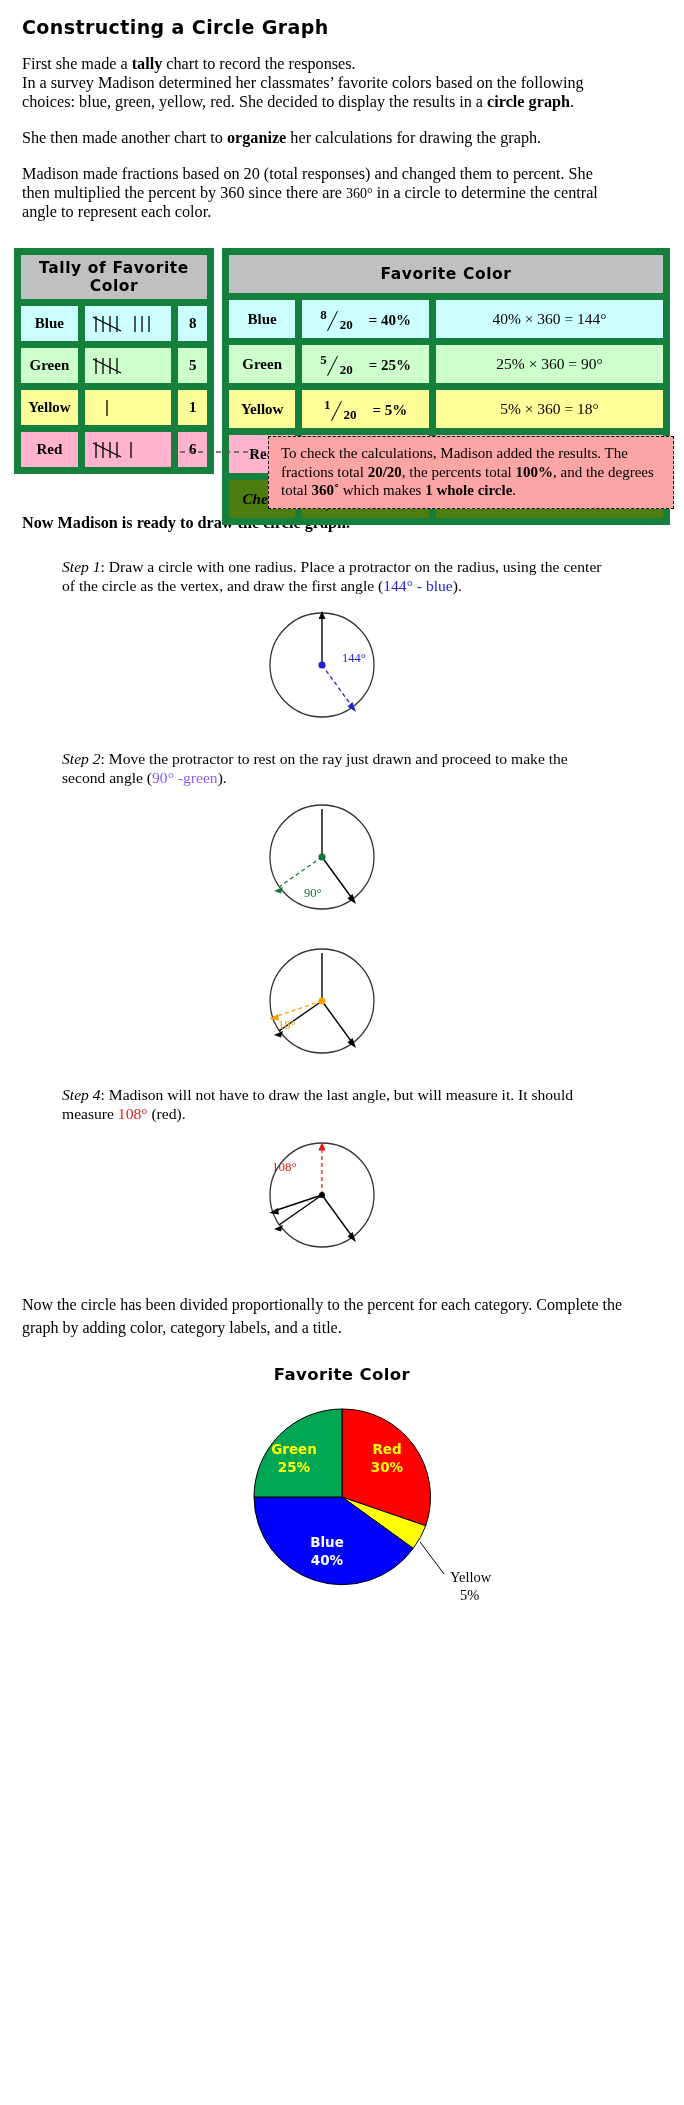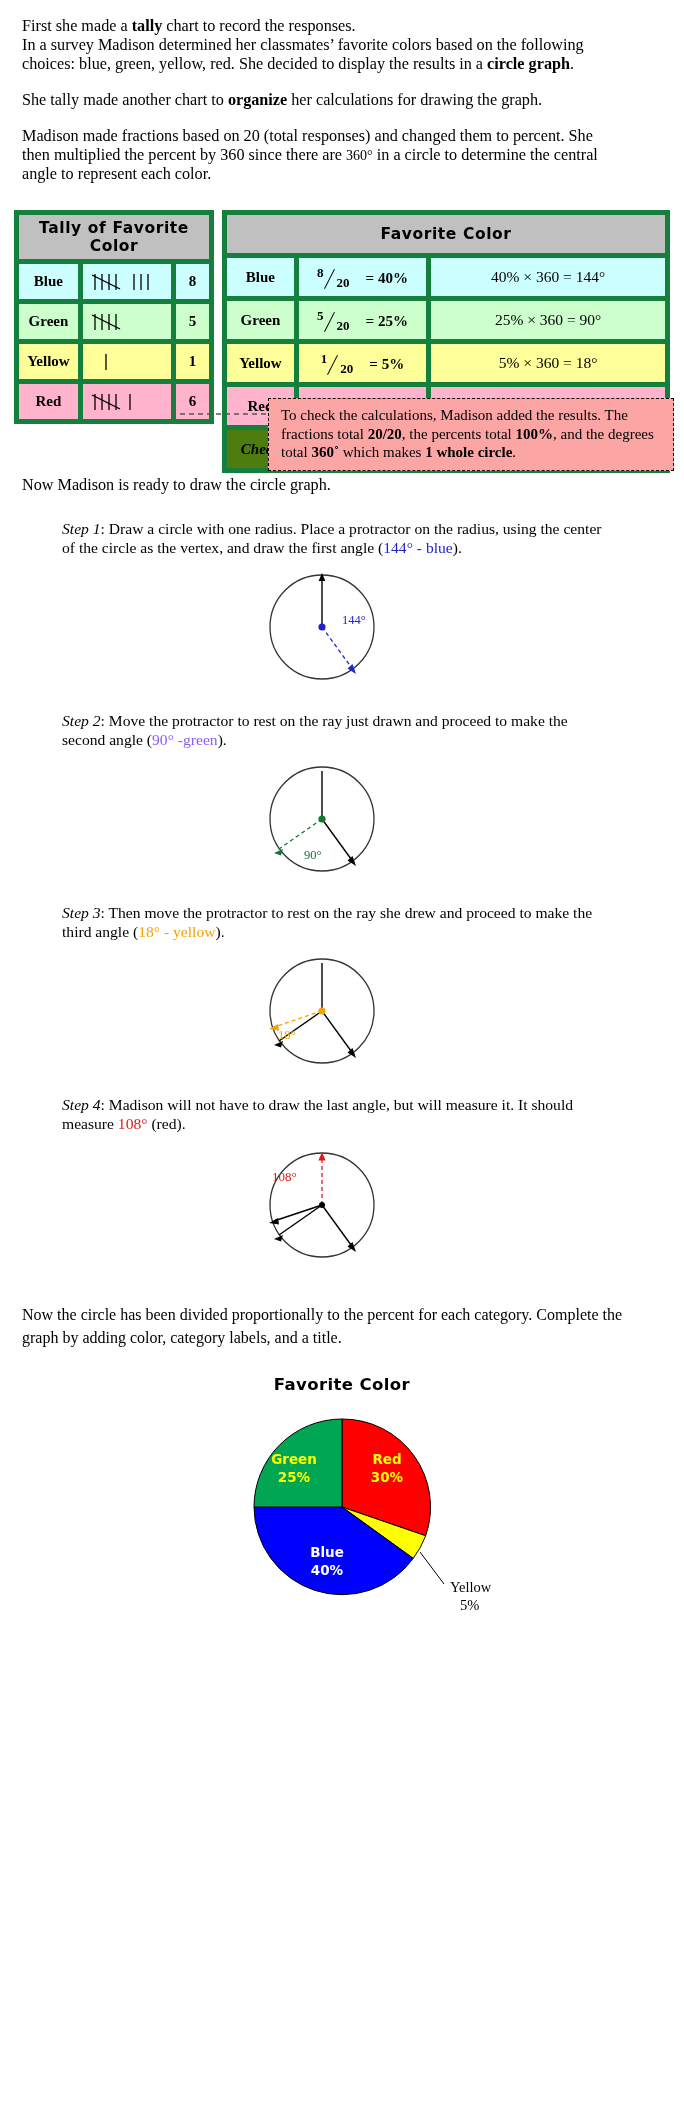--- a/index.html
+++ b/index.html
@@ -27,21 +27,21 @@
     width:600px;
   }
   p.gap{margin-top:17px;}
   .b{font-weight:bold;}
   .small-deg{font-size:14px;}
 
   
   .tables-row{position:relative;margin-top:26px;height:160px;}
   table{border-collapse:collapse;}
   table td,table th{
-    border:5px solid #15803d;
+    border:7px solid #15803d;
     font-family:"Liberation Serif", serif;
     font-size:15px;
     font-weight:bold;
     text-align:center;
     padding:4px;
   }
   .hdr{
     background:#c0c0c0;
     font-family:"DejaVu Sans", sans-serif;
     font-size:15.5px;
@@ -114,26 +114,27 @@
     font-size:16.5px;font-weight:bold;letter-spacing:0.4px;margin-bottom:8px;
   }
   .pielbl{font-family:"DejaVu Sans", sans-serif;font-weight:bold;font-size:13.5px;}
   .pielbl-out{font-family:"Liberation Serif", serif;font-weight:normal;font-size:14.5px;}
 </style>
 </head>
 <body>
 
 <div class="page">
 
+  <h1 class="title">Constructing a Circle Graph</h1>
 
   <p class="para gap"><span>First she made a </span><span class="b">tally</span><span> chart to record the responses.</span></p>
 
   <p class="para"><span>In a survey Madison determined her classmates’ favorite colors based on the following choices: blue, green, yellow, red.  She decided to display the results in a </span><span class="b">circle graph</span><span>.</span></p>
 
-  <p class="para gap"><span>She tally made another chart to </span><span class="b">organize</span><span> her calculations for drawing the graph.</span></p>
+  <p class="para gap"><span>She then made another chart to </span><span class="b">organize</span><span> her calculations for drawing the graph.</span></p>
 
   <p class="para gap"><span>Madison made fractions based on 20 (total responses) and changed them to percent.  She then multiplied the percent by 360 since there are </span><span class="small-deg">360°</span><span> in a circle to determine the central angle to represent each color.</span></p>
 
   <div class="tables-row">
 
     <table id="tally-table">
       <tbody>
         <tr>
             <td class="hdr" colspan="3">Tally of Favorite Color</td>
           </tr>
@@ -251,21 +252,21 @@
 
   <div class="note-wrap">
     <svg class="leader" viewBox="0 0 100 36">
       <path d="M0 2 L0 30 L98 30" fill="none" stroke="#555" stroke-width="1.3" stroke-dasharray="5,4"></path>
     </svg>
     <div id="note-box">
       <span>To check the calculations, Madison added the results.  The fractions total </span><span class="b">20/20</span><span>, the percents total </span><span class="b">100%</span><span>, and the degrees total </span><span class="b">360˚</span><span> which makes </span><span class="b">1 whole circle</span><span>.</span>
     </div>
   </div>
 
-  <p class="para" style="margin-top:6px;">Now Madison is ready to draw the circle graph.</p>
+  <p class="para" style="margin-top:6px;font-weight:bold;">Now Madison is ready to draw the circle graph.</p>
 
   <div class="sec">
     <p class="step-text"><span class="step-lbl">Step 1</span><span>:  Draw a circle with one radius.  Place a protractor on the radius, using the center of the circle  as the vertex, and draw the first angle (</span><span class="cl-blue">144° - blue</span><span>).</span></p>
     <svg class="fig" width="160" height="120" viewBox="0 0 160 120">
       <circle cx="60" cy="60" r="52" fill="none" stroke="#333" stroke-width="1.3"></circle>
       <line x1="60" y1="60" x2="60" y2="12" stroke="#000" stroke-width="1.4"></line>
       <polygon points="60,6 56.6,14 63.4,14" fill="#000"></polygon>
       <line x1="60" y1="60" x2="90.5" y2="102" stroke="#2222cc" stroke-width="1.3" stroke-dasharray="4,3"></line>
       <polygon points="94,107 85.5,101.5 90.5,97" fill="#2222cc"></polygon>
       <circle cx="60" cy="60" r="3.6" fill="#2222cc"></circle>
@@ -281,21 +282,20 @@
       <line x1="60" y1="60" x2="90.5" y2="102" stroke="#000" stroke-width="1.4"></line>
       <polygon points="94,107 85.5,101.5 90.5,97" fill="#000"></polygon>
       <line x1="60" y1="60" x2="17" y2="90" stroke="#117733" stroke-width="1.3" stroke-dasharray="4,3"></line>
       <polygon points="12,94 21,90 19,96.5" fill="#117733"></polygon>
       <circle cx="60" cy="60" r="3.6" fill="#117733"></circle>
       <text x="42" y="100" font-family="Liberation Serif, serif" font-size="12.5" fill="#117733">90°</text>
     </svg>
   </div>
 
   <div class="sec">
-    <p class="step-text"><span class="step-lbl">Step 3</span><span>:  Then move the protractor to rest on the ray she drew and proceed to make the third angle (</span><span class="cl-yellow">18° - yellow</span><span>).</span></p>
     <svg class="fig" width="160" height="120" viewBox="0 0 160 120">
       <circle cx="60" cy="60" r="52" fill="none" stroke="#333" stroke-width="1.3"></circle>
       <line x1="60" y1="60" x2="60" y2="12" stroke="#000" stroke-width="1.4"></line>
       <line x1="60" y1="60" x2="90.5" y2="102" stroke="#000" stroke-width="1.4"></line>
       <polygon points="94,107 85.5,101.5 90.5,97" fill="#000"></polygon>
       <line x1="60" y1="60" x2="17" y2="90" stroke="#000" stroke-width="1.4"></line>
       <polygon points="12,94 21,90 19,96.5" fill="#000"></polygon>
       <line x1="60" y1="60" x2="12" y2="76" stroke="#f5a200" stroke-width="1.3" stroke-dasharray="4,3"></line>
       <polygon points="7,78 16,73 17,79.5" fill="#f5a200"></polygon>
       <circle cx="60" cy="60" r="3.6" fill="#f5a200"></circle>

